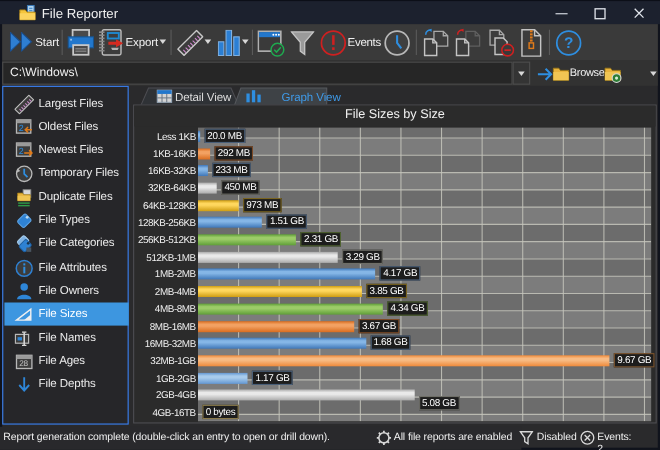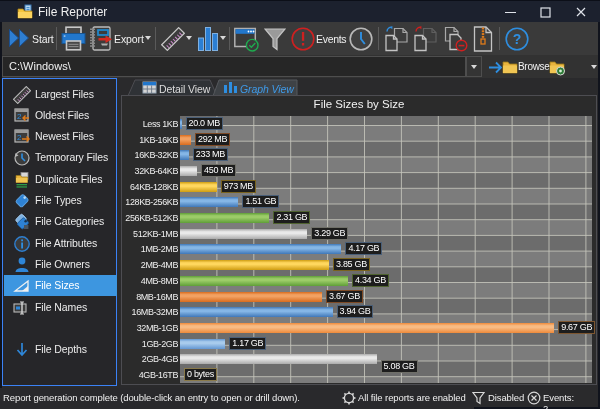--- a/index.html
+++ b/index.html
@@ -313,20 +313,28 @@
       <span class="txt">File Sizes</span>
     </div>
   <div class="sitem" style="top:217.5px">
       <svg width="18" height="18" viewBox="0 0 18 18">
         <rect x="1" y="5" width="12" height="8" fill="#3c3c3c" stroke="#b8b8b8" stroke-width="1.1"></rect>
         <line x1="9" y1="3" x2="9" y2="15" stroke="#d8d8d8" stroke-width="1.4"></line>
         <path d="M7 3 L11 3 M7 15 L11 15" stroke="#d8d8d8" stroke-width="1.2"></path>
         <rect x="3" y="7.5" width="4" height="3" fill="#2e86d8"></rect>
       </svg>
       <span class="txt">File Names</span>
+    </div>
+  <div class="sitem" style="top:238.8px">
+      <svg width="18" height="18" viewBox="0 0 18 18">
+        <rect x="2" y="3" width="14" height="12" fill="#3c3c3c" stroke="#b8b8b8" stroke-width="1.2"></rect>
+        <rect x="2" y="3" width="14" height="3.4" fill="#9a9a9a"></rect>
+        <text x="4.4" y="13" font-size="7.5" fill="#c8c8c8" font-family="Liberation Sans">28</text>
+      </svg>
+      <span class="txt">File Ages</span>
     </div>
   <div class="sitem" style="top:260.1px">
       <svg width="18" height="18" viewBox="0 0 18 18">
         <path d="M9 2 L9 13 M4.5 9 L9 14 L13.5 9" fill="none" stroke="#2e86d8" stroke-width="1.7"></path>
       </svg>
       <span class="txt">File Depths</span>
     </div>
 </div>
 
 <div id="tabs">
@@ -342,21 +350,21 @@
           <line x1="143" y1="10" x2="156" y2="10"></line>
         </g>
   </g>
   <g fill="#2e8ee0">
     <rect x="224" y="6" width="3" height="8"></rect>
     <rect x="229" y="3" width="3" height="11"></rect>
     <rect x="234" y="7" width="3" height="7"></rect>
   </g>
 </svg>
 <div style="position:absolute;left:159px;top:83px;font-size:10.5px;letter-spacing:-0.1px;color:#dcdcdc;">Detail View</div>
-<div style="position:absolute;left:240px;top:83px;font-size:10.5px;letter-spacing:-0.1px;color:#3f9ae8;font-style:italic;">Graph View</div>
+<div style="position:absolute;left:256px;top:83px;font-size:10.5px;letter-spacing:-0.1px;color:#3f9ae8;">Graph View</div>
 </div>
 
 <div id="mainpanel"></div>
 <div id="charttitle">File Sizes by Size</div>
 <div id="plot">
 <svg class="plotsvg" width="412" height="267" viewBox="0 0 412 267">
 <rect x="0" y="9.5" width="412" height="15.7" fill="#7c7c7c"></rect>
 <rect x="0" y="40.9" width="412" height="15.7" fill="#7c7c7c"></rect>
 <rect x="0" y="72.3" width="412" height="15.7" fill="#7c7c7c"></rect>
 <rect x="0" y="103.7" width="412" height="15.7" fill="#7c7c7c"></rect>
@@ -431,21 +439,21 @@
 <div class="vbox" style="top:226.8px;left:311.3px;border-color:#6f6f68">3.29 GB</div>
 <div class="bar" style="top:244.4px;width:161.4px;background:linear-gradient(to bottom,#3f77b8 0%,#85b6e6 28%,#85b6e6 45%,#3f77b8 100%);"></div>
 <div class="vbox" style="top:242.4px;left:345.4px;border-color:#4a5f78">4.17 GB</div>
 <div class="bar" style="top:260.1px;width:149.0px;background:linear-gradient(to bottom,#cf9d12 0%,#ffd75e 28%,#ffd75e 45%,#cf9d12 100%);"></div>
 <div class="vbox" style="top:258.1px;left:333.0px;border-color:#79631f">3.85 GB</div>
 <div class="bar" style="top:275.9px;width:168.0px;background:linear-gradient(to bottom,#5f9e38 0%,#9ccc68 28%,#9ccc68 45%,#5f9e38 100%);"></div>
 <div class="vbox" style="top:273.9px;left:352.0px;border-color:#4f6330">4.34 GB</div>
 <div class="bar" style="top:291.5px;width:142.0px;background:linear-gradient(to bottom,#d96c1e 0%,#f2a162 28%,#f2a162 45%,#d96c1e 100%);"></div>
 <div class="vbox" style="top:289.5px;left:326.0px;border-color:#7d4a26">3.67 GB</div>
 <div class="bar" style="top:307.3px;width:152.5px;background:linear-gradient(to bottom,#3f77b8 0%,#85b6e6 28%,#85b6e6 45%,#3f77b8 100%);"></div>
-<div class="vbox" style="top:305.2px;left:336.5px;border-color:#4a5f78">3.94 GB</div>
+<div class="vbox" style="top:305.2px;left:336.5px;border-color:#4a5f78">1.68 GB</div>
 <div class="bar" style="top:322.9px;width:374.2px;background:linear-gradient(to bottom,#ef8a3a 0%,#f7bb84 28%,#f7bb84 45%,#ef8a3a 100%);"></div>
 <div class="vbox" style="top:320.9px;left:558.2px;border-color:#7d5630">9.67 GB</div>
 <div class="bar" style="top:338.6px;width:45.3px;background:linear-gradient(to bottom,#6397d2 0%,#a8cbec 28%,#a8cbec 45%,#6397d2 100%);"></div>
 <div class="vbox" style="top:336.6px;left:229.3px;border-color:#4a5f78">1.17 GB</div>
 <div class="bar" style="top:354.4px;width:196.6px;background:linear-gradient(to bottom,#ababab 0%,#e9e9e9 28%,#e9e9e9 45%,#ababab 100%);"></div>
 <div class="vbox" style="top:360px;left:380.6px;border-color:#6f6f68">5.08 GB</div>
 <div class="vbox" style="top:368.1px;left:184.0px;border-color:#8a7a4a">0 bytes</div>
 </div>
 
 <div id="status">

